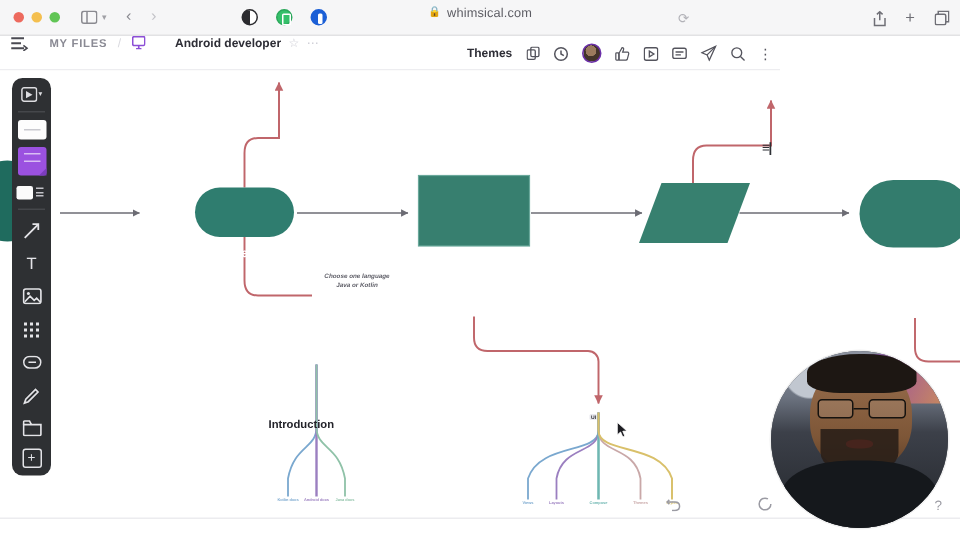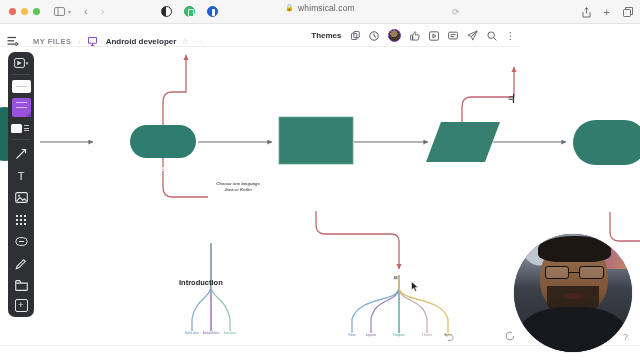--- a/index.html
+++ b/index.html
@@ -69,29 +69,29 @@
   .right-chrome {
     position: absolute; right: 7px; top: 0; height: 24px;
     display: flex; align-items: center; gap: 13px;
   }
   .right-chrome .chrome-icon { font-size: 11px; color: #6f6f76; }
 
   
   .app-bar {
     position: absolute; left: 0; top: 24px; width: 520px; height: 23px;
     background: #fff; border-bottom: 1px solid #ededf0;
-    display: flex; align-items: flex-end;
+    display: flex; align-items: flex-start;
   }
   .menu-ico { margin-left: 7px; color: #4a4a52; font-size: 11px; display: flex; }
   .crumb-myfiles {
     margin-left: 14px; font-size: 7.5px; color: #8a8a94;
     letter-spacing: .5px; font-weight: 600;
   }
   .crumb-sep { color: #d8d8de; margin: 0 7px; font-size: 8px; }
-  .doc-chip { display: flex; align-items: center; gap: 9px; }
+  .doc-chip { display: flex; align-items: center; gap: 20px; }
   .doc-ico { color: #8c4fd6; font-size: 9px; display: flex; }
   .doc-name { font-size: 8px; color: #2e2e36; font-weight: 700; }
   .star-ico, .dots-ico { font-size: 8px; color: #ccccd4; margin-left: 5px; }
 
   .app-bar-right {
     position: absolute; right: 5px; top: 0; height: 23px;
     display: flex; align-items: center; gap: 9px;
   }
   .share-label { font-size: 8px; color: #2e2e36; font-weight: 700; }
   .ab-ico { font-size: 9.5px; color: #54545d; display: flex; align-items: center; }

